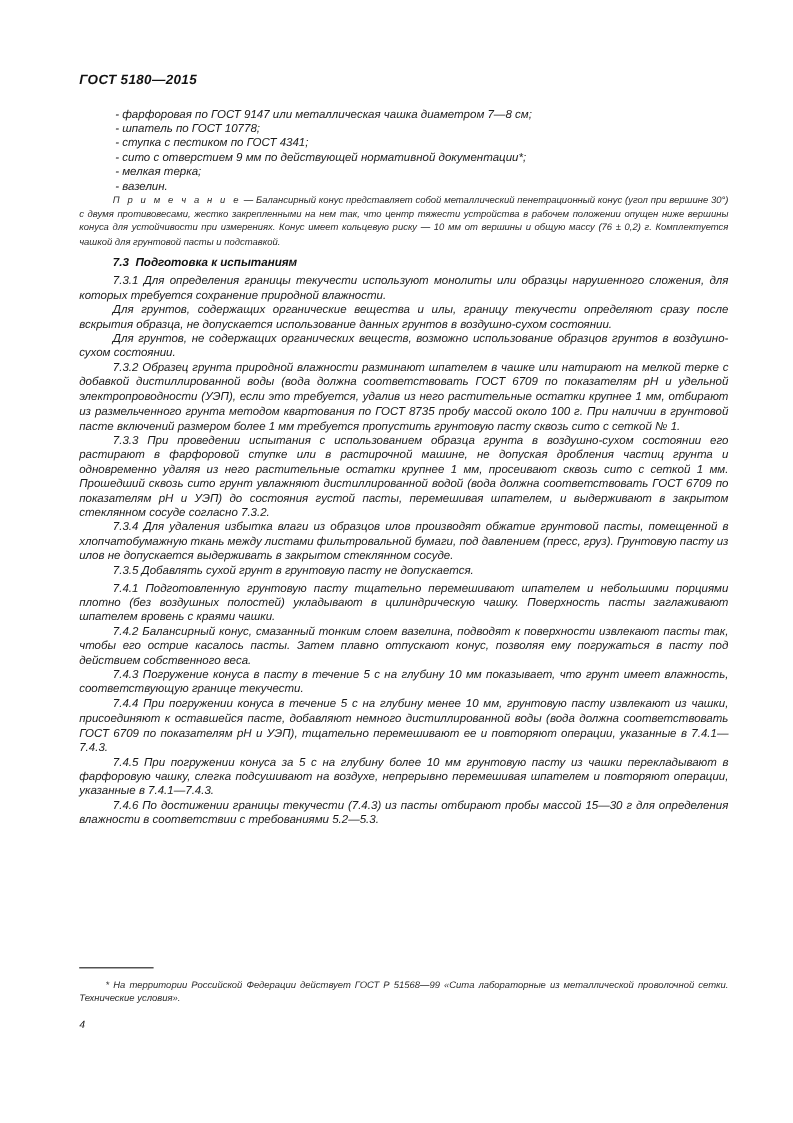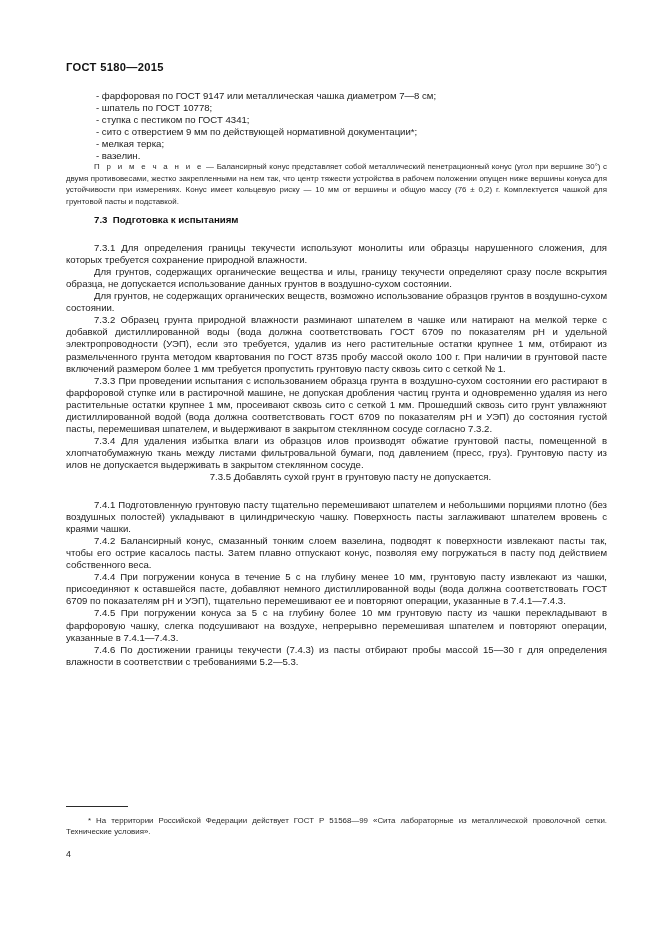--- a/index.html
+++ b/index.html
@@ -14,20 +14,21 @@
     color: #1a1a1a;
     position: relative;
     overflow: hidden;
   }
   .page {
     position: absolute;
     left: 0;
     top: 0;
     width: 538px;
     height: 936px;
+    font-style: italic;
   }
   .header {
     position: absolute;
     left: 66px;
     top: 61px;
     font-size: 11.2px;
     font-weight: bold;
     letter-spacing: 0.3px;
     color: #111;
   }
@@ -73,21 +74,21 @@
     font-weight: bold;
     line-height: 12.05px;
     margin: 0;
     text-indent: 28px;
     color: #111;
   }
   .sp-before-h {
     margin-top: 7px;
   }
   .sp-after-h {
-    margin-top: 16px;
+    margin-top: 3px;
   }
   .footnote-wrap {
     position: absolute;
     left: 66px;
     top: 806px;
     width: 541px;
   }
   .footnote-rule {
     width: 62px;
     height: 0;
@@ -103,21 +104,21 @@
     margin: 0;
   }
   .page-number {
     position: absolute;
     left: 66px;
     top: 849px;
     font-size: 8.8px;
     color: #1a1a1a;
   }
   .nowrap-last {
-    text-align: center;
+    text-align: left;
   }
 </style>
 </head>
 <body>
 
 <div class="page">
 
   <div class="header">ГОСТ 5180—2015</div>
 
   <div class="content">
@@ -141,20 +142,21 @@
     <p class="para indent">Для грунтов, содержащих органические вещества и илы, границу текучести определяют сразу после вскрытия образца, не допускается использование данных грунтов в воздушно-сухом состоянии.</p>
     <p class="para indent">Для грунтов, не содержащих органических веществ, возможно использование образцов грунтов в воздушно-сухом состоянии.</p>
     <p class="para indent">7.3.2  Образец грунта природной влажности разминают шпателем в чашке или натирают на мелкой терке с добавкой дистиллированной воды (вода должна соответствовать ГОСТ 6709 по показателям рН и удельной электропроводности (УЭП), если это требуется, удалив из него растительные остатки крупнее 1 мм, отбирают из размельченного грунта методом квартования по ГОСТ 8735 пробу массой около 100 г. При наличии в грунтовой пасте включений размером более 1 мм требуется пропустить грунтовую пасту сквозь сито с сеткой № 1.</p>
     <p class="para indent">7.3.3  При проведении испытания с использованием образца грунта в воздушно-сухом состоянии его растирают в фарфоровой ступке или в растирочной машине, не допуская дробления частиц грунта и одновременно удаляя из него растительные остатки крупнее 1 мм, просеивают сквозь сито с сеткой 1 мм. Прошедший сквозь сито грунт увлажняют дистиллированной водой (вода должна соответствовать ГОСТ 6709 по показателям рН и УЭП) до состояния густой пасты, перемешивая шпателем, и выдерживают в закрытом стеклянном сосуде согласно 7.3.2.</p>
     <p class="para indent">7.3.4  Для удаления избытка влаги из образцов илов производят обжатие грунтовой пасты, помещенной в хлопчатобумажную ткань между листами фильтровальной бумаги, под давлением (пресс, груз). Грунтовую пасту из илов не допускается выдерживать в закрытом стеклянном сосуде.</p>
     <p class="para indent nowrap-last">7.3.5  Добавлять сухой грунт в грунтовую пасту не допускается.</p>
 
 
     <p class="para indent sp-after-h">7.4.1  Подготовленную грунтовую пасту тщательно перемешивают шпателем и небольшими порциями плотно (без воздушных полостей) укладывают в цилиндрическую чашку. Поверхность пасты заглаживают шпателем вровень с краями чашки.</p>
     <p class="para indent">7.4.2  Балансирный конус, смазанный тонким слоем вазелина, подводят к поверхности извлекают пасты так, чтобы его острие касалось пасты. Затем плавно отпускают конус, позволяя ему погружаться в пасту под действием собственного веса.</p>
+    <p class="para indent">7.4.3  Погружение конуса в пасту в течение 5 с на глубину 10 мм показывает, что грунт имеет влажность, соответствующую границе текучести.</p>
     <p class="para indent">7.4.4  При погружении конуса в течение 5 с на глубину менее 10 мм, грунтовую пасту извлекают из чашки, присоединяют к оставшейся пасте, добавляют немного дистиллированной воды (вода должна соответствовать ГОСТ 6709 по показателям рН и УЭП), тщательно перемешивают ее и повторяют операции, указанные в 7.4.1—7.4.3.</p>
     <p class="para indent">7.4.5  При погружении конуса за 5 с на глубину более 10 мм грунтовую пасту из чашки перекладывают в фарфоровую чашку, слегка подсушивают на воздухе, непрерывно перемешивая шпателем и повторяют операции, указанные в 7.4.1—7.4.3.</p>
     <p class="para indent">7.4.6  По достижении границы текучести (7.4.3) из пасты отбирают пробы массой 15—30 г для определения влажности в соответствии с требованиями 5.2—5.3.</p>
 
   </div>
 
   <div class="footnote-wrap">
     <div class="footnote-rule"></div>
     <p class="footnote">* На территории Российской Федерации действует ГОСТ Р 51568—99 «Сита лабораторные из металлической проволочной сетки. Технические условия».</p>
   </div>

